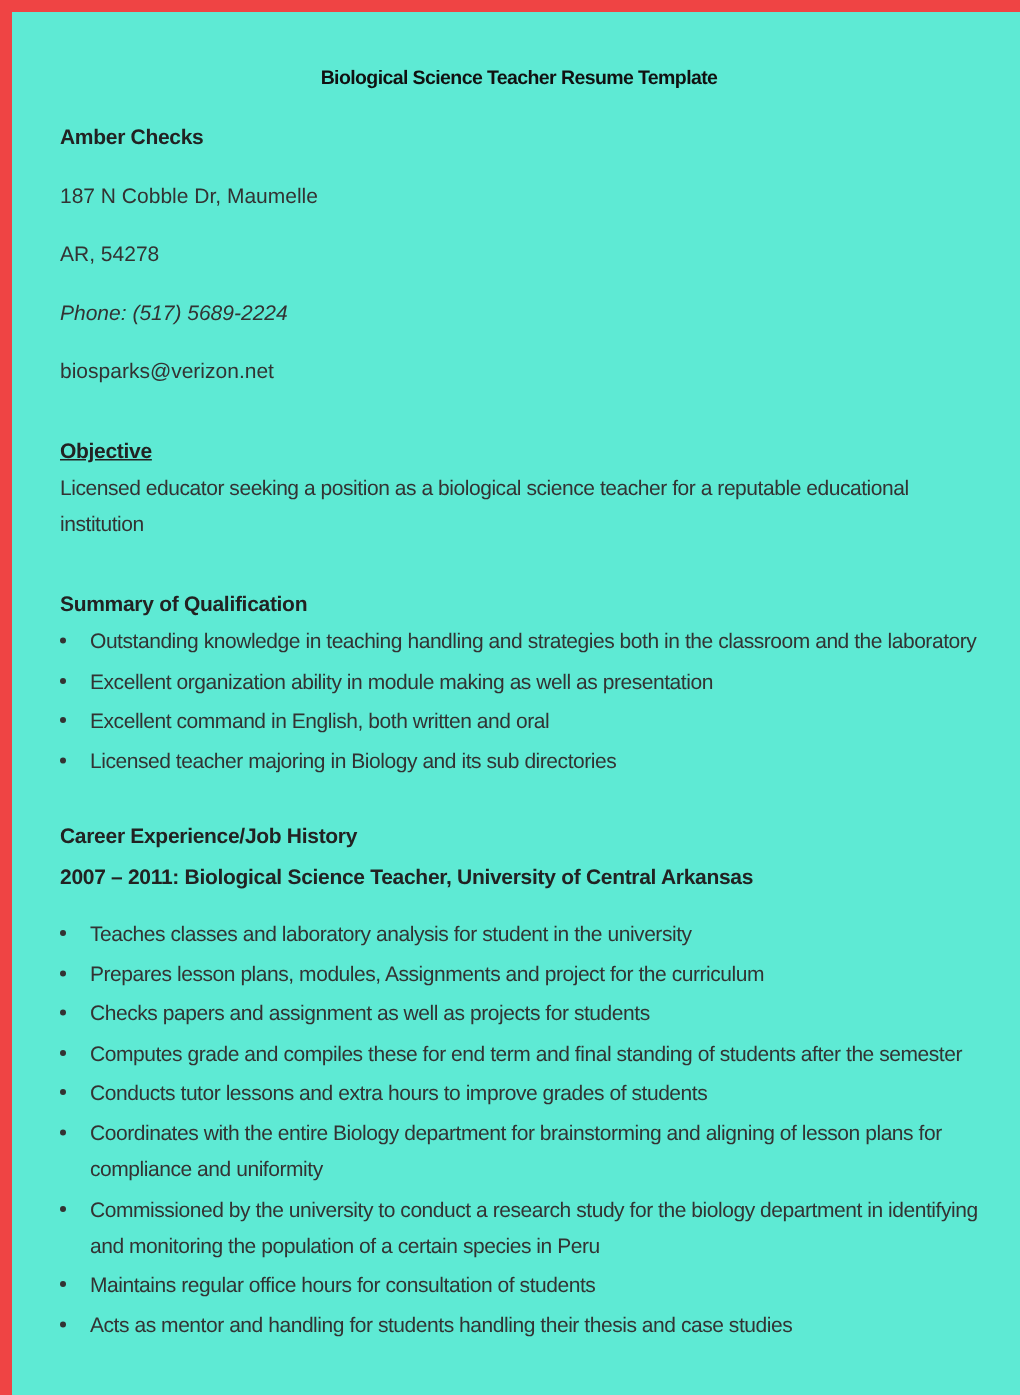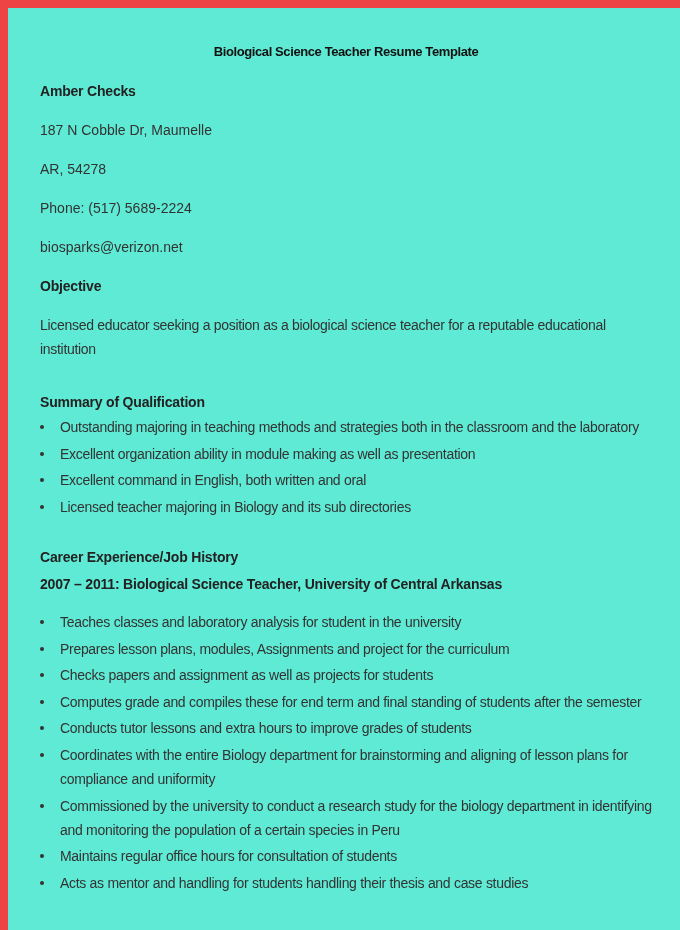--- a/index.html
+++ b/index.html
@@ -85,29 +85,29 @@
 </head>
 <body>
 
 <div class="page">
 
   <div class="title">Biological Science Teacher Resume Template</div>
 
   <div class="line heading" style="top:71px;">Amber Checks</div>
   <div class="line" style="top:110px;">187 N Cobble Dr, Maumelle</div>
   <div class="line" style="top:149px;">AR, 54278</div>
-  <div class="line" style="top:188px;">Phone: (517) 5689-2224</div>
+  <div class="line" style="top:188px;font-style:italic;">Phone: (517) 5689-2224</div>
   <div class="line" style="top:227px;">biosparks@verizon.net</div>
 
-  <div class="line heading" style="top:266px;">Objective</div>
+  <div class="line heading" style="top:280px;text-decoration:underline;">Objective</div>
   <div class="para" style="top:305px;">Licensed educator seeking a position as a biological science teacher for a reputable educational institution</div>
 
   <div class="line heading" style="top:382px;">Summary of Qualification</div>
   <ul class="bullets" style="top:407px;">
-    <li>Outstanding majoring in teaching methods and strategies both in the classroom and the laboratory</li>
+    <li>Outstanding knowledge in teaching handling and strategies both in the classroom and the laboratory</li>
     <li>Excellent organization ability in module making as well as presentation</li>
     <li>Excellent command in English, both written and oral</li>
     <li>Licensed teacher majoring in Biology and its sub directories</li>
   </ul>
 
   <div class="line heading" style="top:537px;">Career Experience/Job History</div>
   <div class="line heading" style="top:564px;">2007 – 2011: Biological Science Teacher, University of Central Arkansas</div>
   <ul class="bullets" style="top:602px;">
     <li>Teaches classes and laboratory analysis for student in the university</li>
     <li>Prepares lesson plans, modules, Assignments and project for the curriculum</li>

